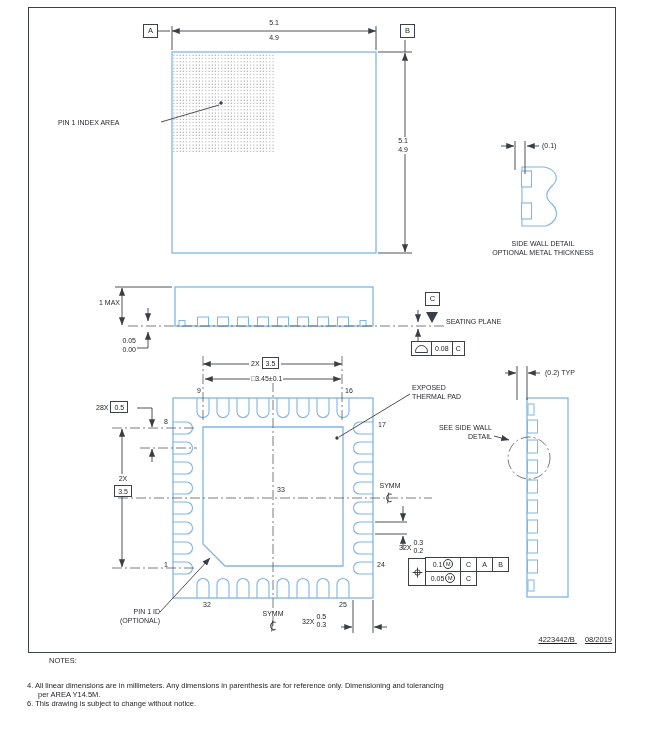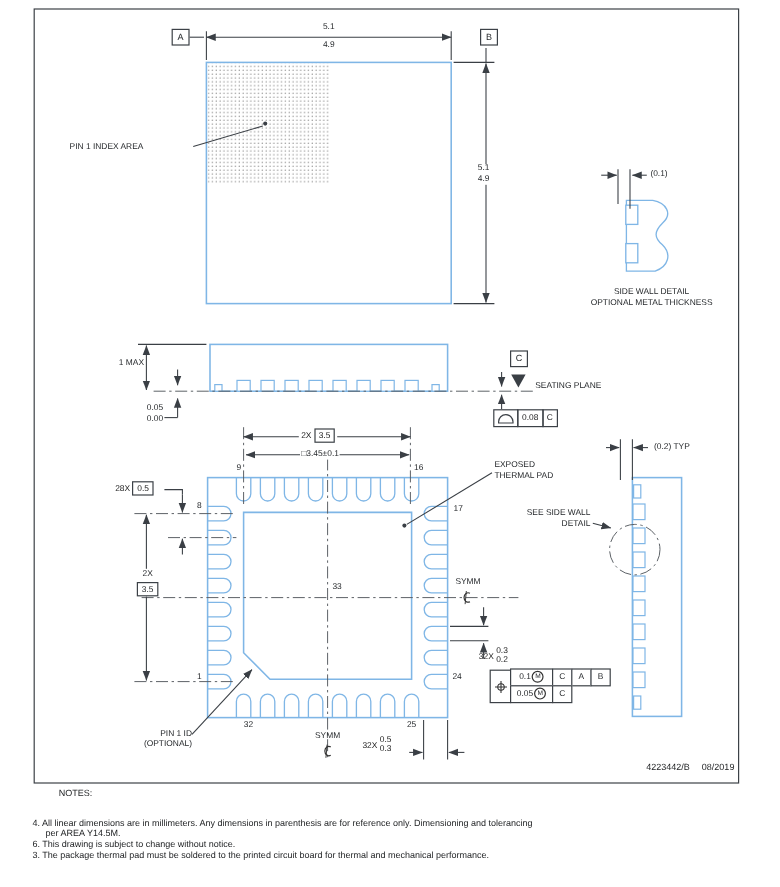--- a/index.html
+++ b/index.html
@@ -302,24 +302,23 @@
       </div>
       <div class="fcfrow">
         <span class="cell v"><span>0.05</span><span class="mmc">M</span></span>
         <span class="cell">C</span>
       </div>
     </div>
   </div>
 
   <div class="t" style="left:545px;top:368px;">(0.2) TYP</div>
 
-  <div class="title" style="left:414px;top:635px;width:198px;">
+  <div class="title" style="left:414px;top:635px;width:198px;text-decoration:underline;">
     <span>4223442/B</span>
     <span style="margin-left:8px;">08/2019</span>
   </div>
 
   <div class="notes" style="left:27px;top:656px;margin-left:22px;">NOTES:</div>
   <div class="notes" style="left:27px;top:681px;">4. All linear dimensions are in millimeters. Any dimensions in parenthesis are for reference only. Dimensioning and tolerancing</div>
   <div class="notes" style="left:38px;top:690px;">per AREA Y14.5M.</div>
   <div class="notes" style="left:27px;top:699px;">6. This drawing is subject to change without notice.</div>
-  <div class="notes" style="left:27px;top:708px;">3. The package thermal pad must be soldered to the printed circuit board for thermal and mechanical performance.</div>
 
 </div>
 
 </body></html>

